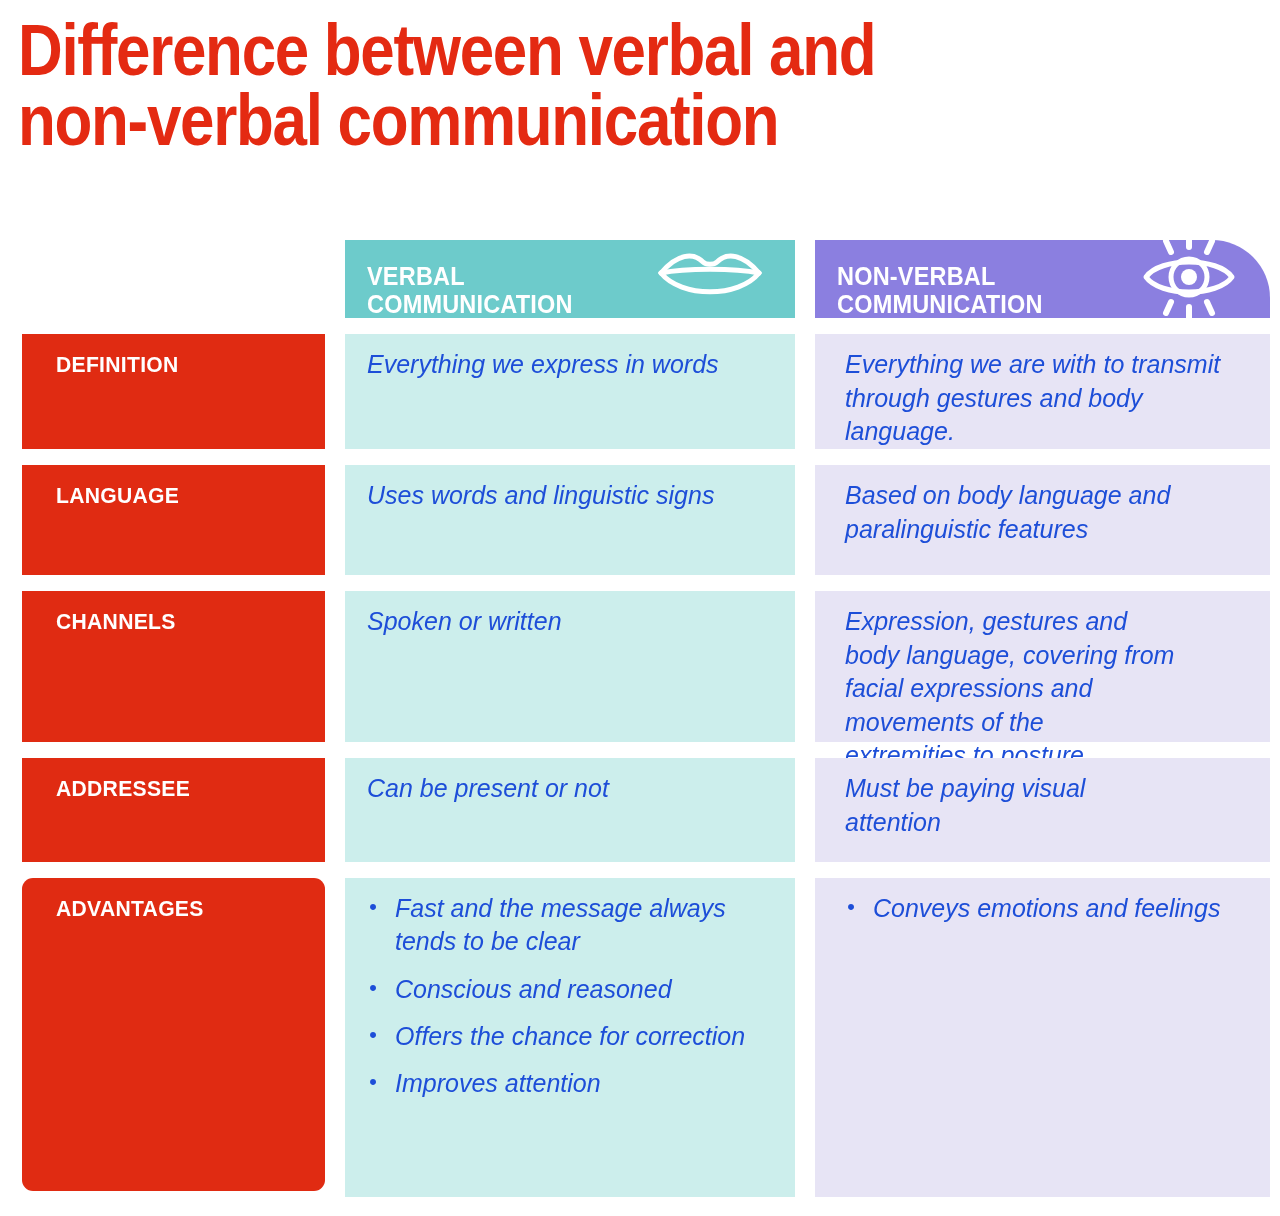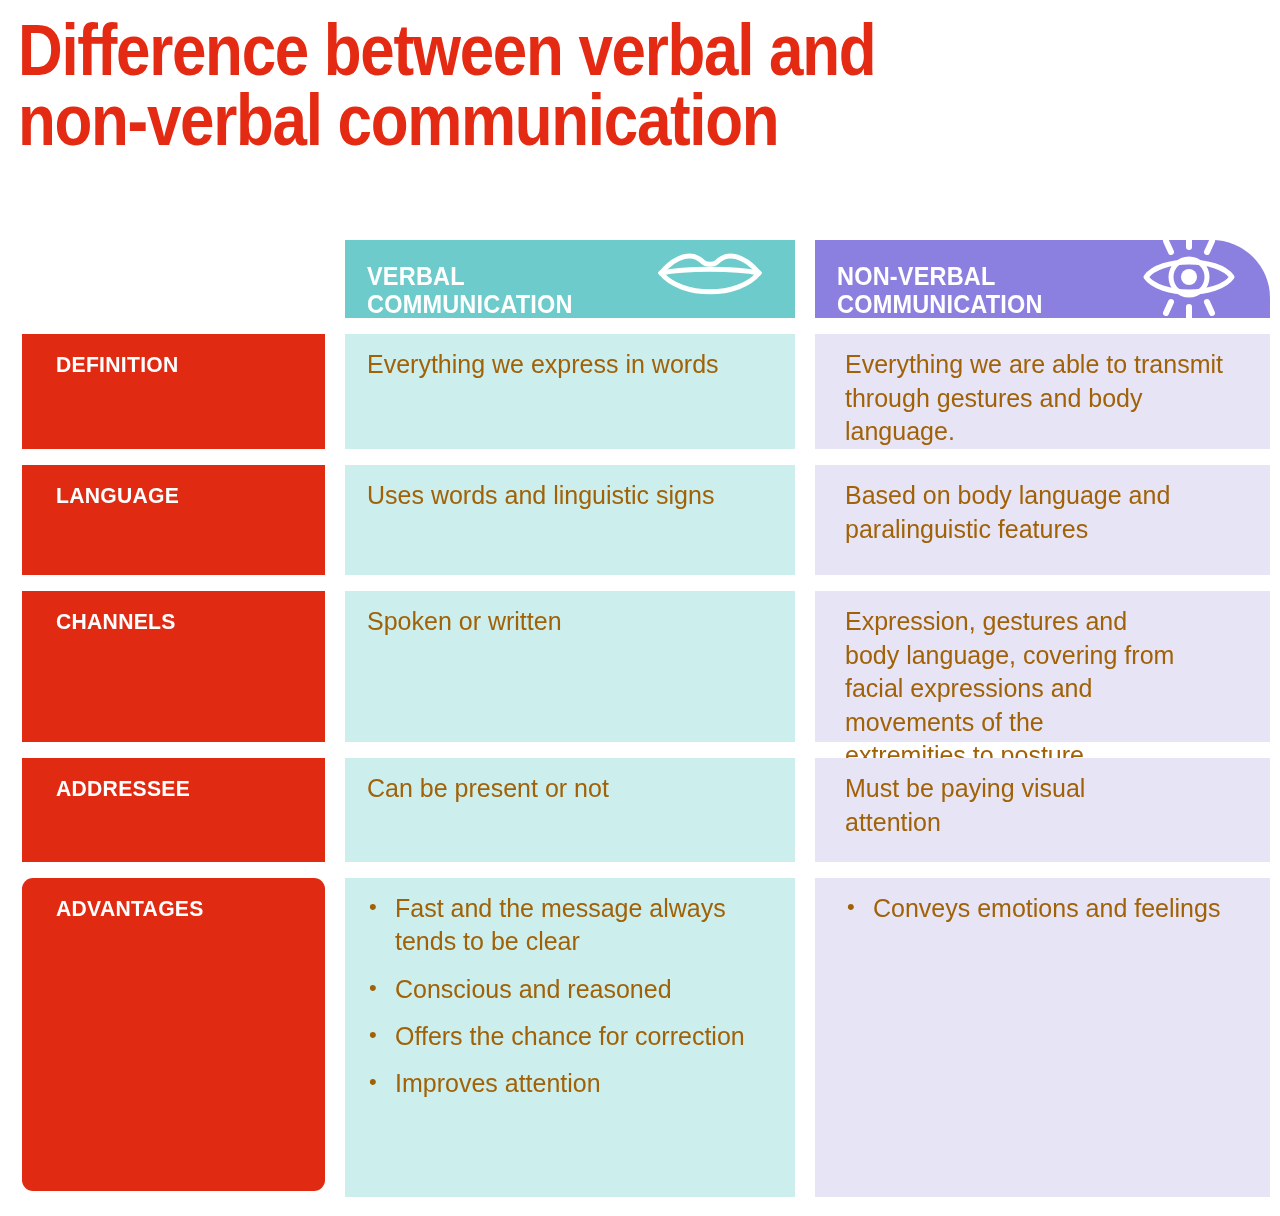--- a/index.html
+++ b/index.html
@@ -96,25 +96,26 @@
     transform-origin: left top;
   }
   .label-cell.last {
     border-bottom-left-radius: 58px;
     margin-bottom: 14px;
     border-radius: 11px;
   }
 
   
   .cell {
-    color: #a16207;
+    color: #1d4ed8;
     font-size: 25px;
     line-height: 1.34;
     margin: 8px 10px 8px 10px;
     padding: 14px 14px 10px 22px;
+    font-style: italic;
   }
   .cell.verbal    { background: #CCEEEC; }
   .cell.nonverbal { background: #E7E4F5; padding-left: 30px; }
 
   .cell p { white-space: pre-line; }
 
   
   .bullets { list-style: none; }
   .bullets li {
     position: relative;
@@ -175,21 +176,21 @@
       </span>
     </div>
 
     <div class="label-cell">
       <span class="label-text">DEFINITION</span>
     </div>
     <div class="cell verbal">
       <p>Everything we express in words</p>
     </div>
     <div class="cell nonverbal">
-      <p>Everything we are able to transmit
+      <p>Everything we are with to transmit
 through gestures and body
 language.</p>
     </div>
 
     <div class="label-cell">
       <span class="label-text">LANGUAGE</span>
     </div>
     <div class="cell verbal">
       <p>Uses words and linguistic signs</p>
     </div>

